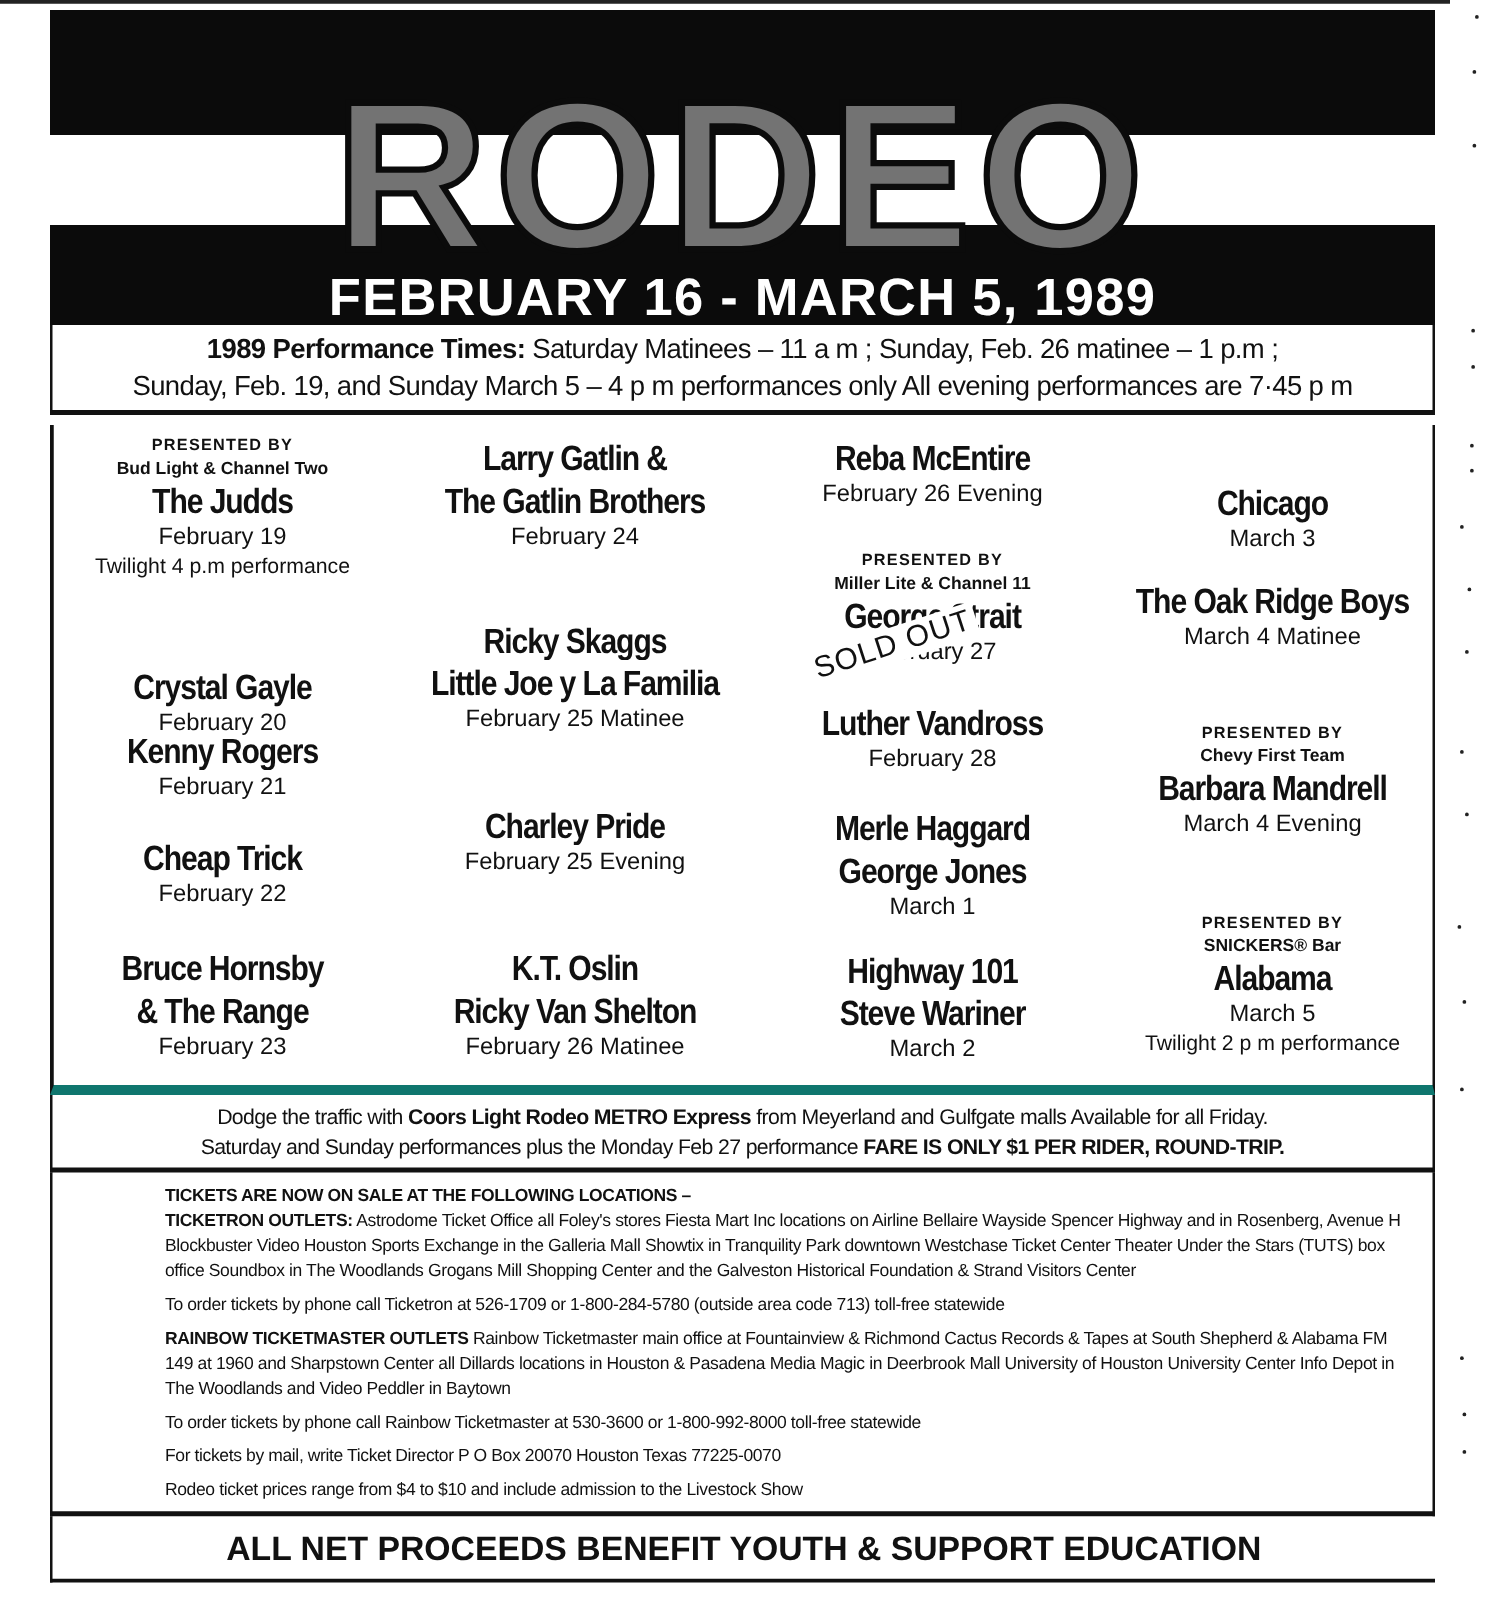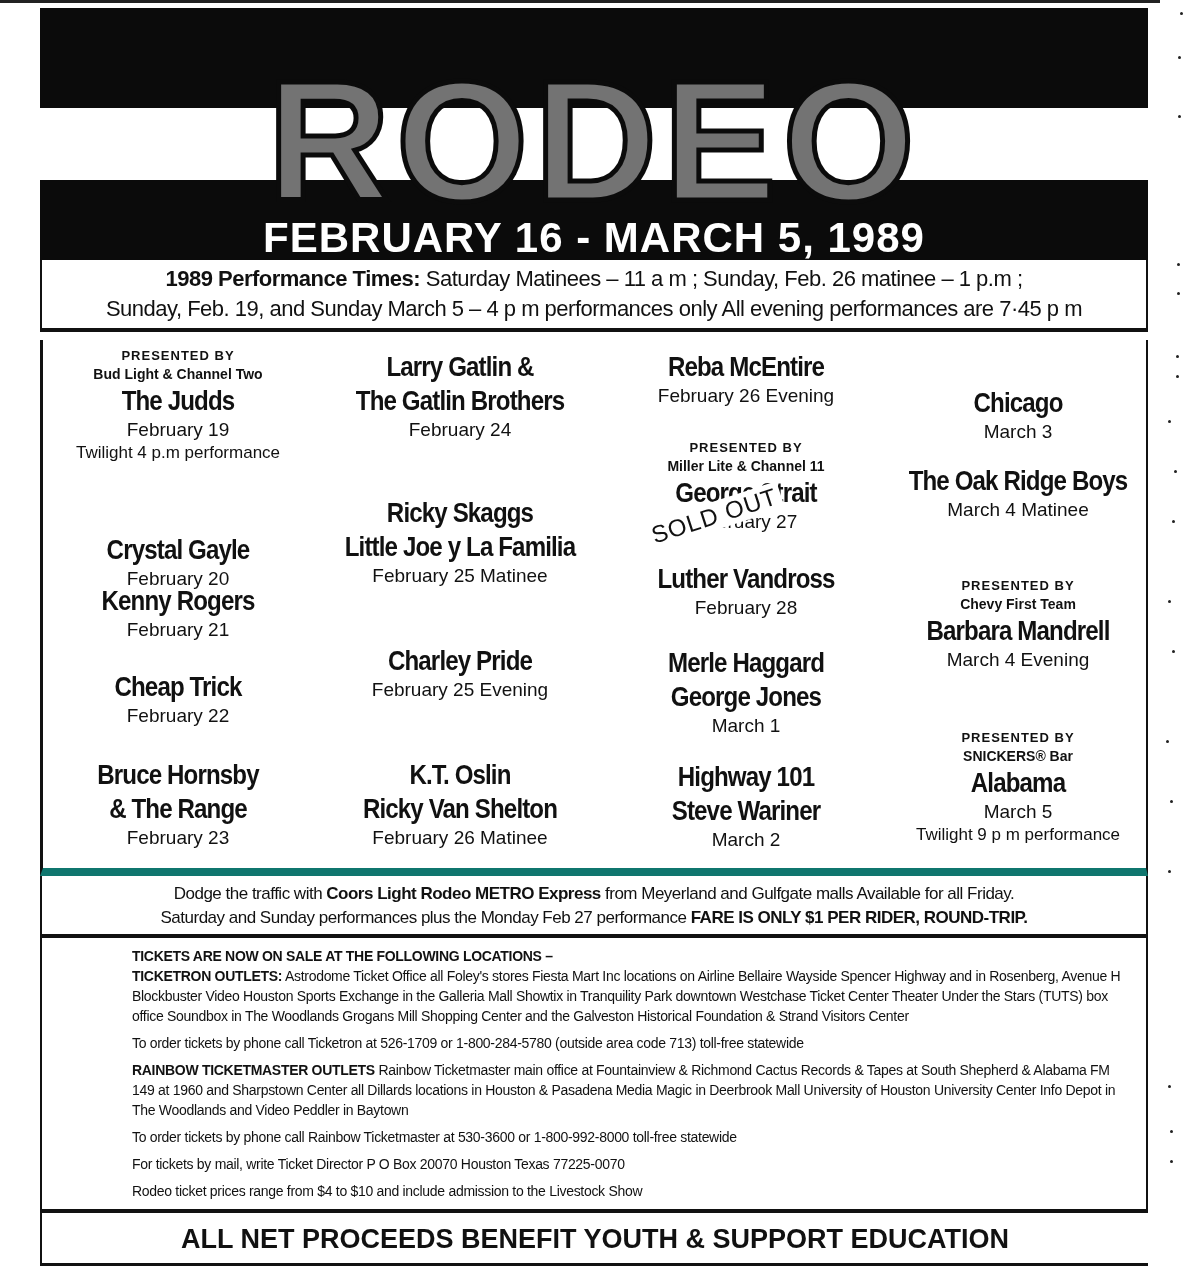--- a/index.html
+++ b/index.html
@@ -192,21 +192,21 @@
         <div class="presented">PRESENTED BY</div>
         <div class="sponsor">Chevy First Team</div>
         <div class="name">Barbara Mandrell</div>
         <div class="date">March 4 Evening</div>
       </div>
       <div class="act" style="top:390px;">
         <div class="presented">PRESENTED BY</div>
         <div class="sponsor">SNICKERS® Bar</div>
         <div class="name">Alabama</div>
         <div class="date">March 5</div>
-        <div class="note">Twilight 9 p m  performance</div>
+        <div class="note">Twilight 2 p m  performance</div>
       </div>
     </div>
   </div>
 
   <div class="metro">
     <div>
       <span>Dodge the traffic with </span><b>Coors Light Rodeo METRO Express</b><span> from Meyerland and Gulfgate malls  Available for all Friday.</span>
     </div>
     <div>
       <span>Saturday and Sunday performances  plus the Monday  Feb  27 performance  </span><b>FARE IS ONLY $1 PER RIDER, ROUND-TRIP.</b>

